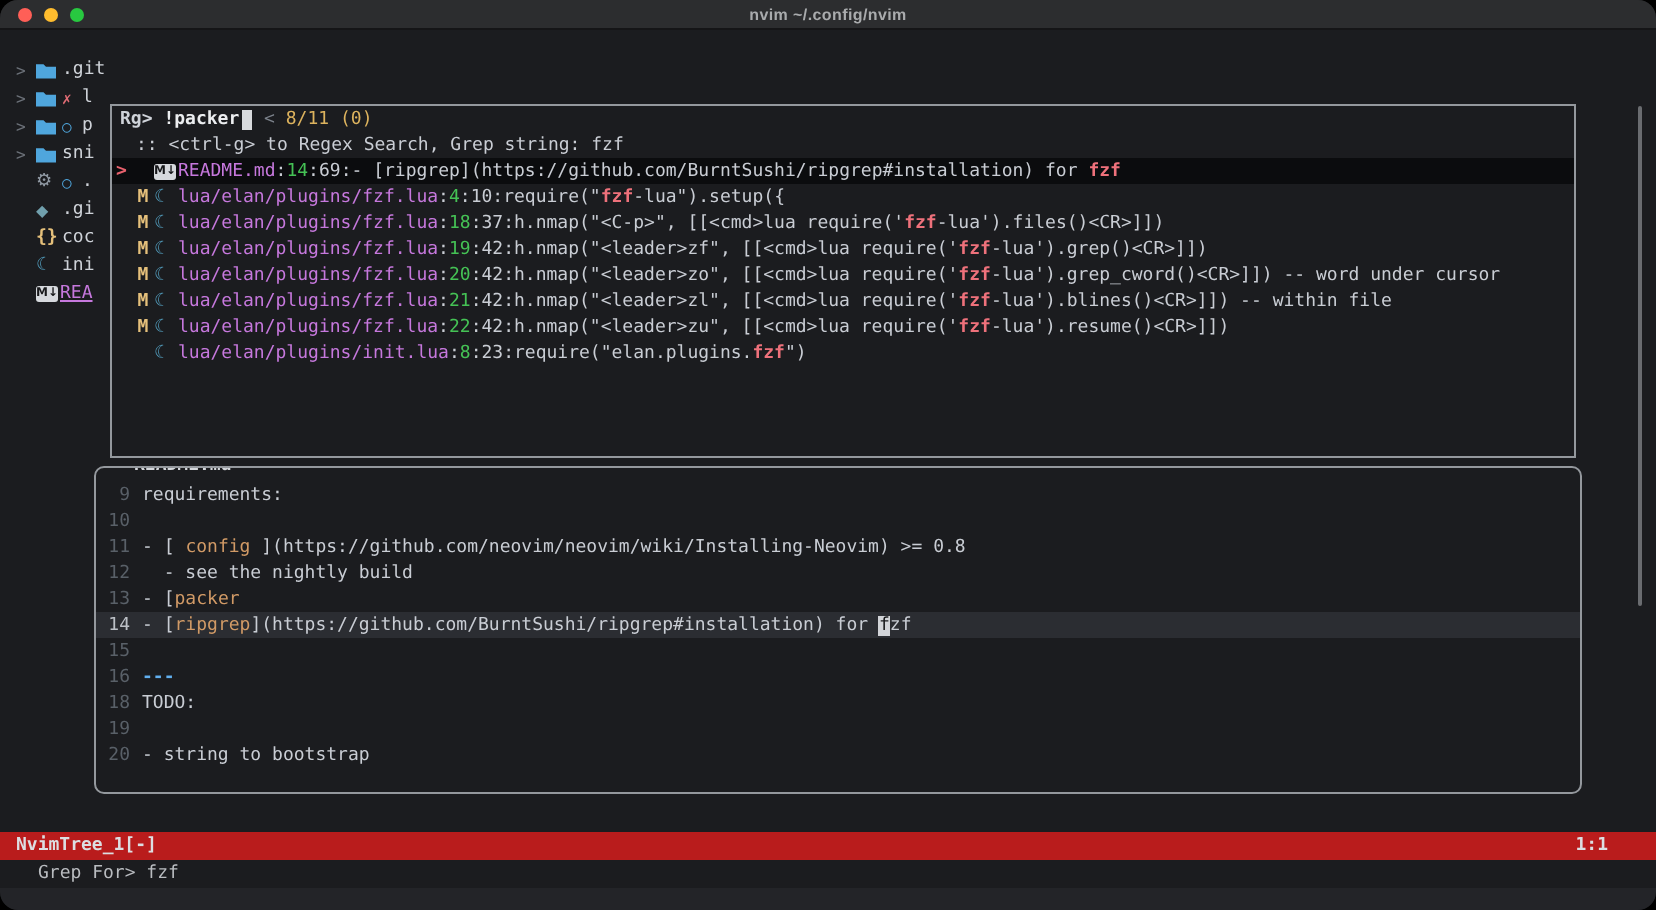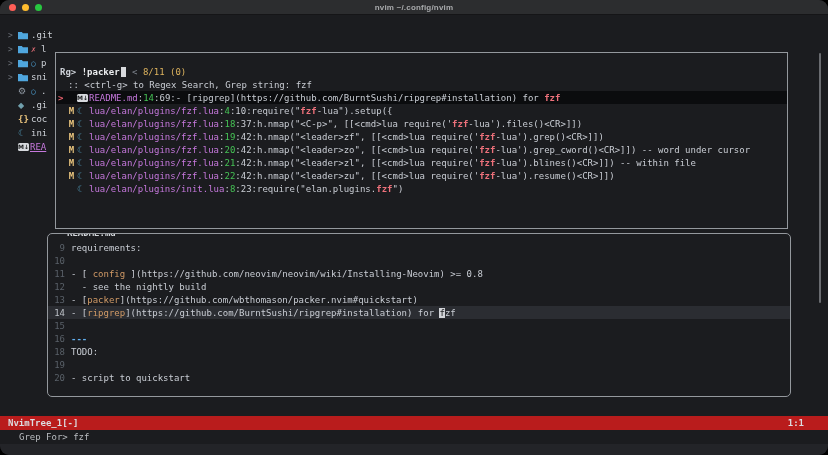--- a/index.html
+++ b/index.html
@@ -27,21 +27,21 @@
   .ic-gear{color:#9099a3}.ic-diamond{color:#71a0ad;font-size:8px}.ic-braces{color:#e5c07b;font-family:"DejaVu Sans Mono",monospace;font-weight:700}
   .ic-lua{color:#519aba}
   .ic-md{width:12px}
   .mdbox{display:inline-block;width:11px;height:8px;background:#d6d9dd;color:#17181a;font-size:6px;line-height:8px;text-align:center;border-radius:1.5px;font-weight:700}
   .tgit{display:inline-block;width:10px;font-size:8px}
   .g-x{color:#e06c75;font-weight:700}.g-circle{color:#4fa6dd}
   .tlabel{color:#ced2d8}
   .tlabel.active{color:#c678dd;text-decoration:underline}
 
   
-  .picker{position:absolute;left:55px;top:52px;width:733px;height:177px;background:#1b1c1f;border:1px solid #94989d;padding-top:12px;overflow:hidden}
+  .picker{position:absolute;left:55px;top:52px;width:733px;height:177px;background:#1b1c1f;border:1px solid #94989d;padding-top:0;overflow:hidden}
   .prompt-row{padding-left:4px}
   .prompt-label{color:#cfd3d9;font-weight:700}
   .query{color:#eceef0;font-weight:700}
   .cursor-block{display:inline-block;width:5px;height:10px;background:#d8dadd;margin:0 1px}
   .counter-sep{color:#7c828b}
   .counter{color:#ddb35e}
   .header-row{padding-left:12px}
   .rrow{padding-left:2px}
   .rrow.selected{background:#0b0c0e}
   .rpointer{display:inline-block;width:8px;color:#e8616d;font-weight:700}
@@ -260,21 +260,20 @@
           <span class="c-fg"> ](https://github.com/neovim/neovim/wiki/Installing-Neovim) &gt;= 0.8</span>
         </div>
         <div class="row prow">
           <span class="lnum">12</span>
           <span class="c-fg">  - see the nightly build</span>
         </div>
         <div class="row prow">
           <span class="lnum">13</span>
           <span class="c-fg">- [</span>
           <span class="c-link">packer</span>
-          <span class="c-fg">](https://github.com/wbthomason/packer.nvim#quickstart)</span>
         </div>
         <div class="row prow cursorline">
           <span class="lnum cur">14</span>
           <span class="c-fg">- [</span>
           <span class="c-link">ripgrep</span>
           <span class="c-fg">](https://github.com/BurntSushi/ripgrep#installation) for </span>
           <span class="c-cursor">f</span>
           <span class="c-fg">zf</span>
         </div>
         <div class="row prow">
@@ -286,21 +285,21 @@
         </div>
         <div class="row prow">
           <span class="lnum">18</span>
           <span class="c-fg">TODO:</span>
         </div>
         <div class="row prow">
           <span class="lnum">19</span>
         </div>
         <div class="row prow">
           <span class="lnum">20</span>
-          <span class="c-fg">- script to quickstart</span>
+          <span class="c-fg">- string to bootstrap</span>
         </div>
       </div>
   </div>
 
   <span class="vscroll"></span>
 
   <div class="statusline">
     <span>NvimTree_1[-]</span>
     <span>1:1</span>
   </div>

